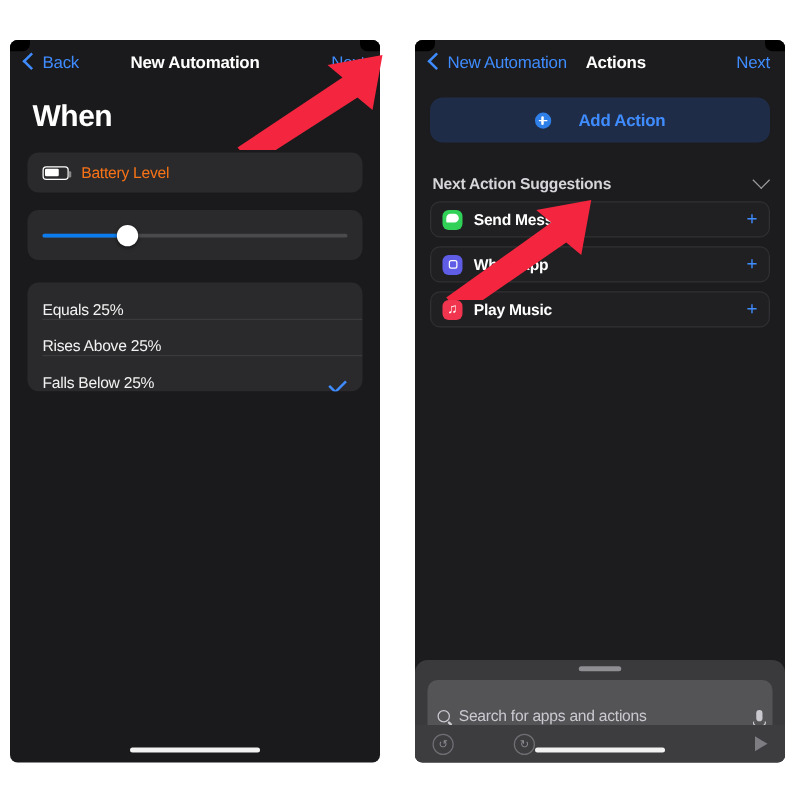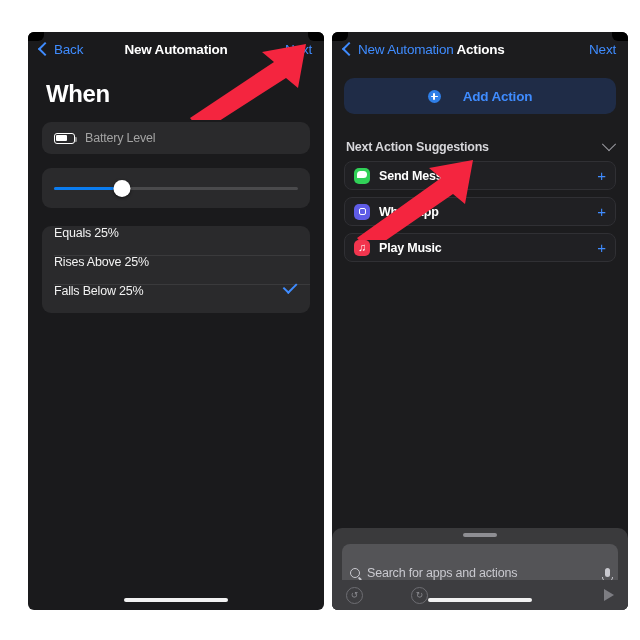--- a/index.html
+++ b/index.html
@@ -13,21 +13,21 @@
   .stage{position:absolute;left:0;top:0;width:640px;height:640px;}
 
   
   .phone{
     position:absolute;
     top:32px;
     width:296px;height:578px;
     border-radius:6px;
     overflow:hidden;
   }
-  .phone.left{left:28px;background:#1a1a1c;}
+  .phone.left{left:8px;background:#1a1a1c;}
   .phone.right{left:332px;background:#1c1c1e;}
 
   .notch-l,.notch-r{
     position:absolute;top:0;width:16px;height:9px;background:#000;
   }
   .notch-l{left:0;border-bottom-right-radius:6px;}
   .notch-r{right:0;border-bottom-left-radius:6px;}
 
   
   .navbar{
@@ -62,35 +62,35 @@
     display:flex;align-items:center;gap:10px;height:32px;padding:0 12px;
   }
   .batt{
     position:relative;width:21px;height:11px;border:1.4px solid #fff;border-radius:3px;
     box-sizing:border-box;display:flex;align-items:center;
   }
   .batt-fill{width:11px;height:6px;background:#fff;border-radius:1px;margin-left:1.3px;}
   .batt-cap{
     position:absolute;right:-3.4px;top:3px;width:2px;height:5px;background:#888;border-radius:0 1px 1px 0;
   }
-  .row-trigger-label{color:#a3a3a3;font-size:12.5px;letter-spacing:-.2px;}
+  .row-trigger-label{color:#f97316;font-size:12.5px;letter-spacing:-.2px;}
 
   .slider-card{height:40px;display:flex;align-items:center;padding:0 12px;}
   .slider{position:relative;width:100%;height:14px;display:flex;align-items:center;}
   .track{position:absolute;left:0;right:0;height:3px;background:#4a4a4c;border-radius:2px;}
   .track-fill{position:absolute;left:0;height:3px;background:#0a7cf0;border-radius:2px;}
   .thumb{
     position:absolute;width:17px;height:17px;border-radius:50%;
     background:#fff;box-shadow:0 1px 3px rgba(0,0,0,.6);
     transform:translateX(-50%);
   }
 
   .opt-card{background:#2a2a2c;border-radius:9px;margin:18px 14px 0 14px;overflow:hidden;}
   .opt-row{
-    display:flex;align-items:flex-start;height:29px;padding:0 12px;position:relative;
+    display:flex;align-items:flex-end;height:29px;padding:0 12px;position:relative;
   }
   .opt-row + .opt-row::before{
     content:"";position:absolute;left:12px;right:0;top:0;height:1px;background:#3a3a3c;
   }
   .opt-label{color:#f2f2f2;font-size:12.5px;letter-spacing:-.2px;}
   .check{
     margin-left:auto;width:11px;height:6px;border-left:2px solid #3f8cff;border-bottom:2px solid #3f8cff;
     transform:rotate(-45deg) translateY(-2px);
   }
 
@@ -252,21 +252,21 @@
 
   <div class="phone right">
     <div class="notch-l"></div>
     <div class="notch-r"></div>
 
     <div class="navbar">
       <div class="nav-left">
         <span class="chev-back"></span>
         <span class="nav-link">New Automation</span>
       </div>
-      <div class="nav-title" style="margin-left:3px;">Actions</div>
+      <div class="nav-title" style="margin-left:15px;">Actions</div>
       <div class="nav-right">Next</div>
     </div>
 
 
     <div class="add-action">
       <span class="plus-circle"></span>
       <span class="add-action-label">Add Action</span>
     </div>
 
     <div class="sugg-head">

